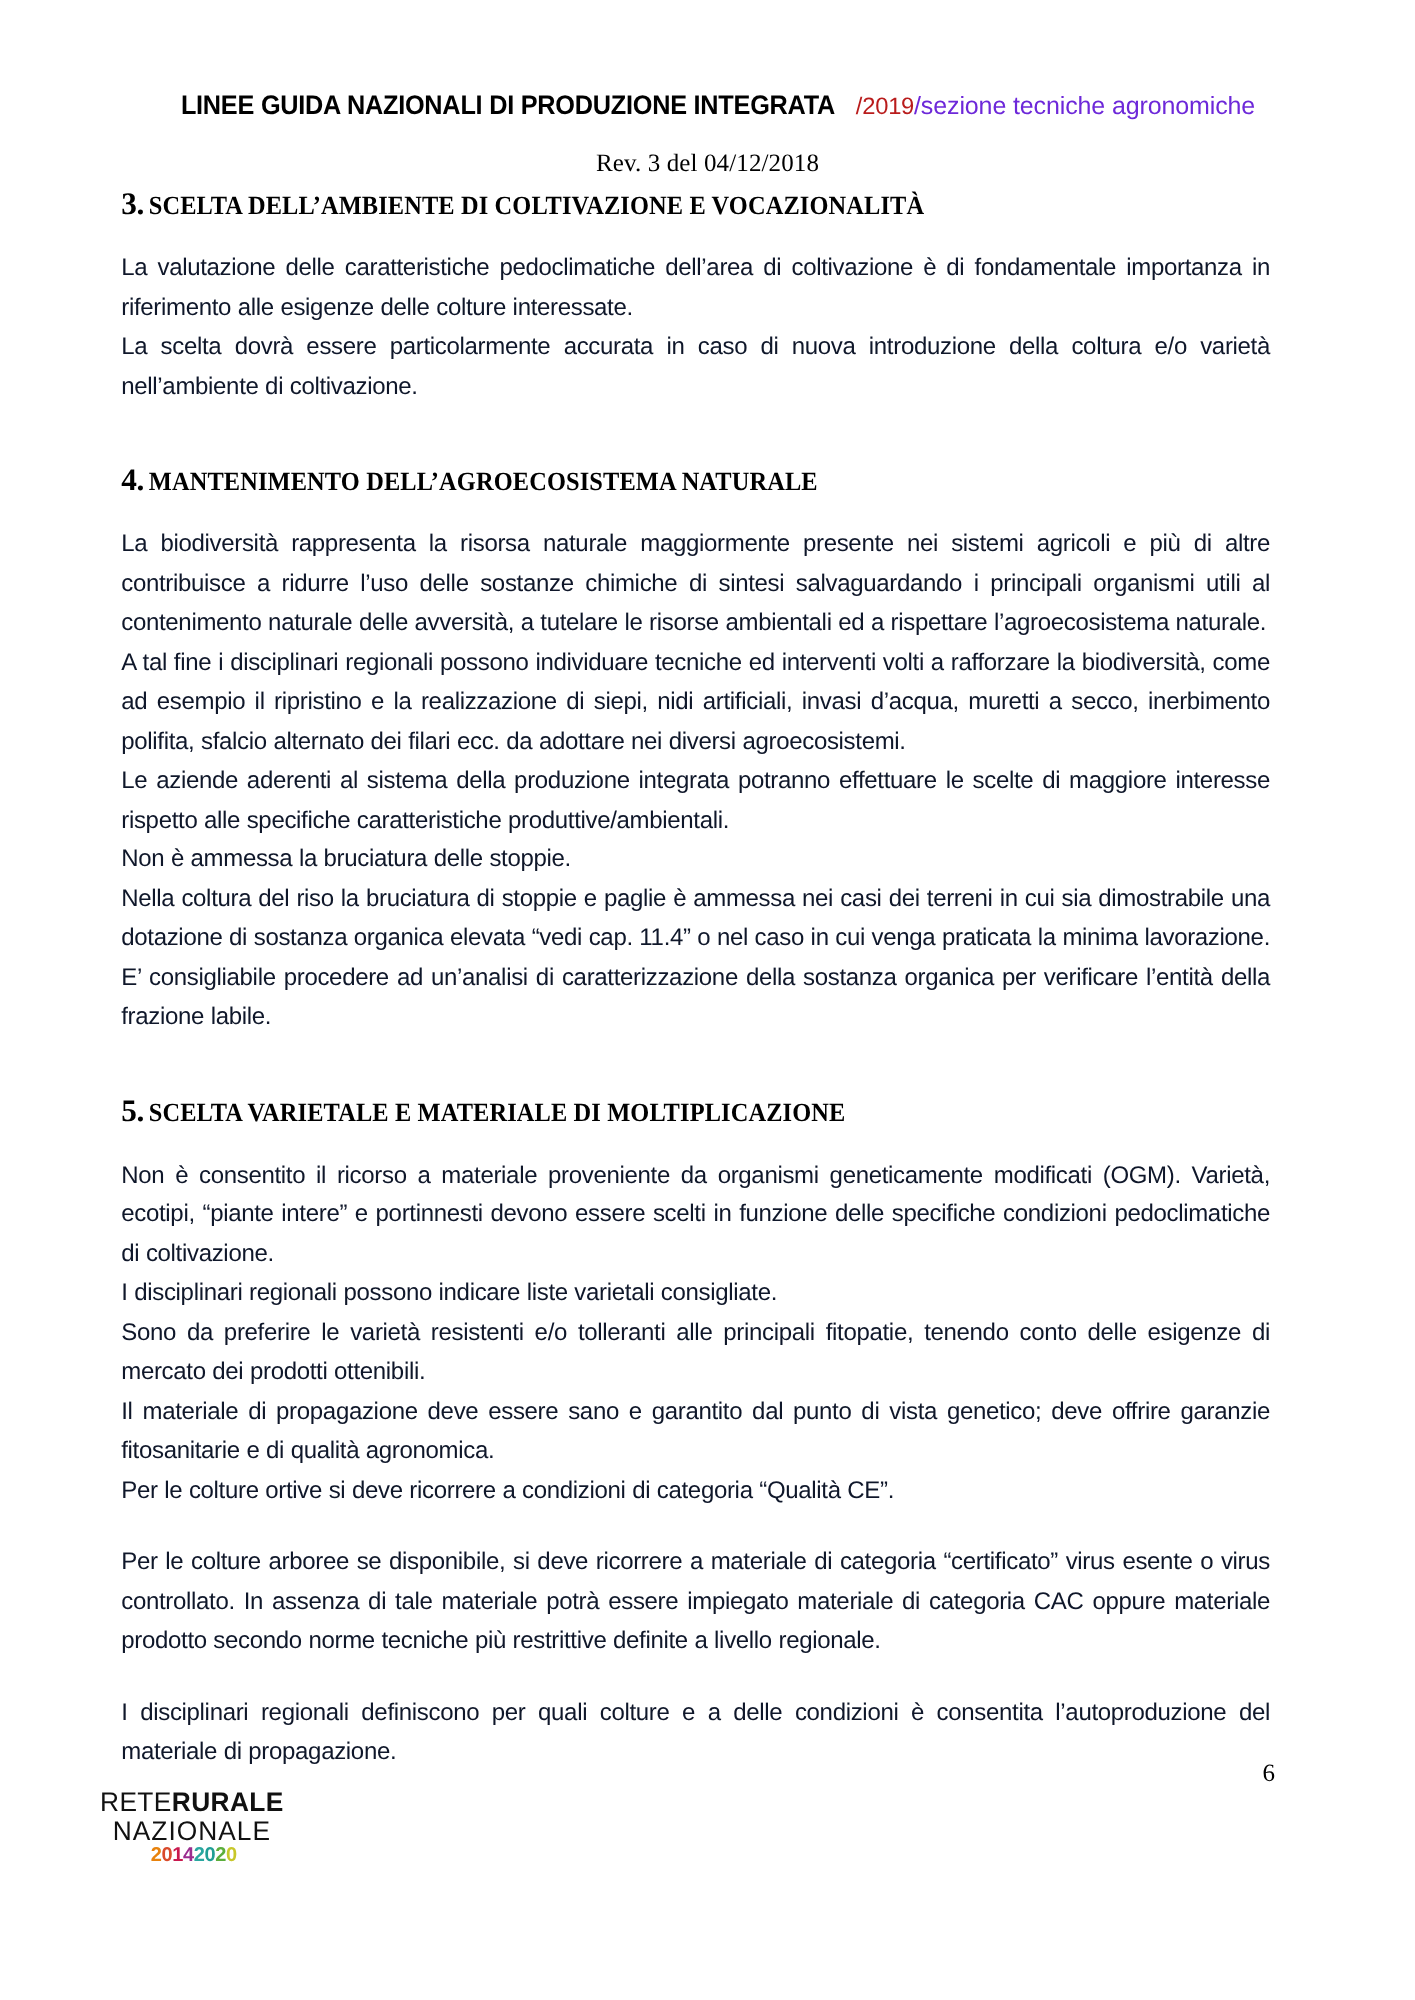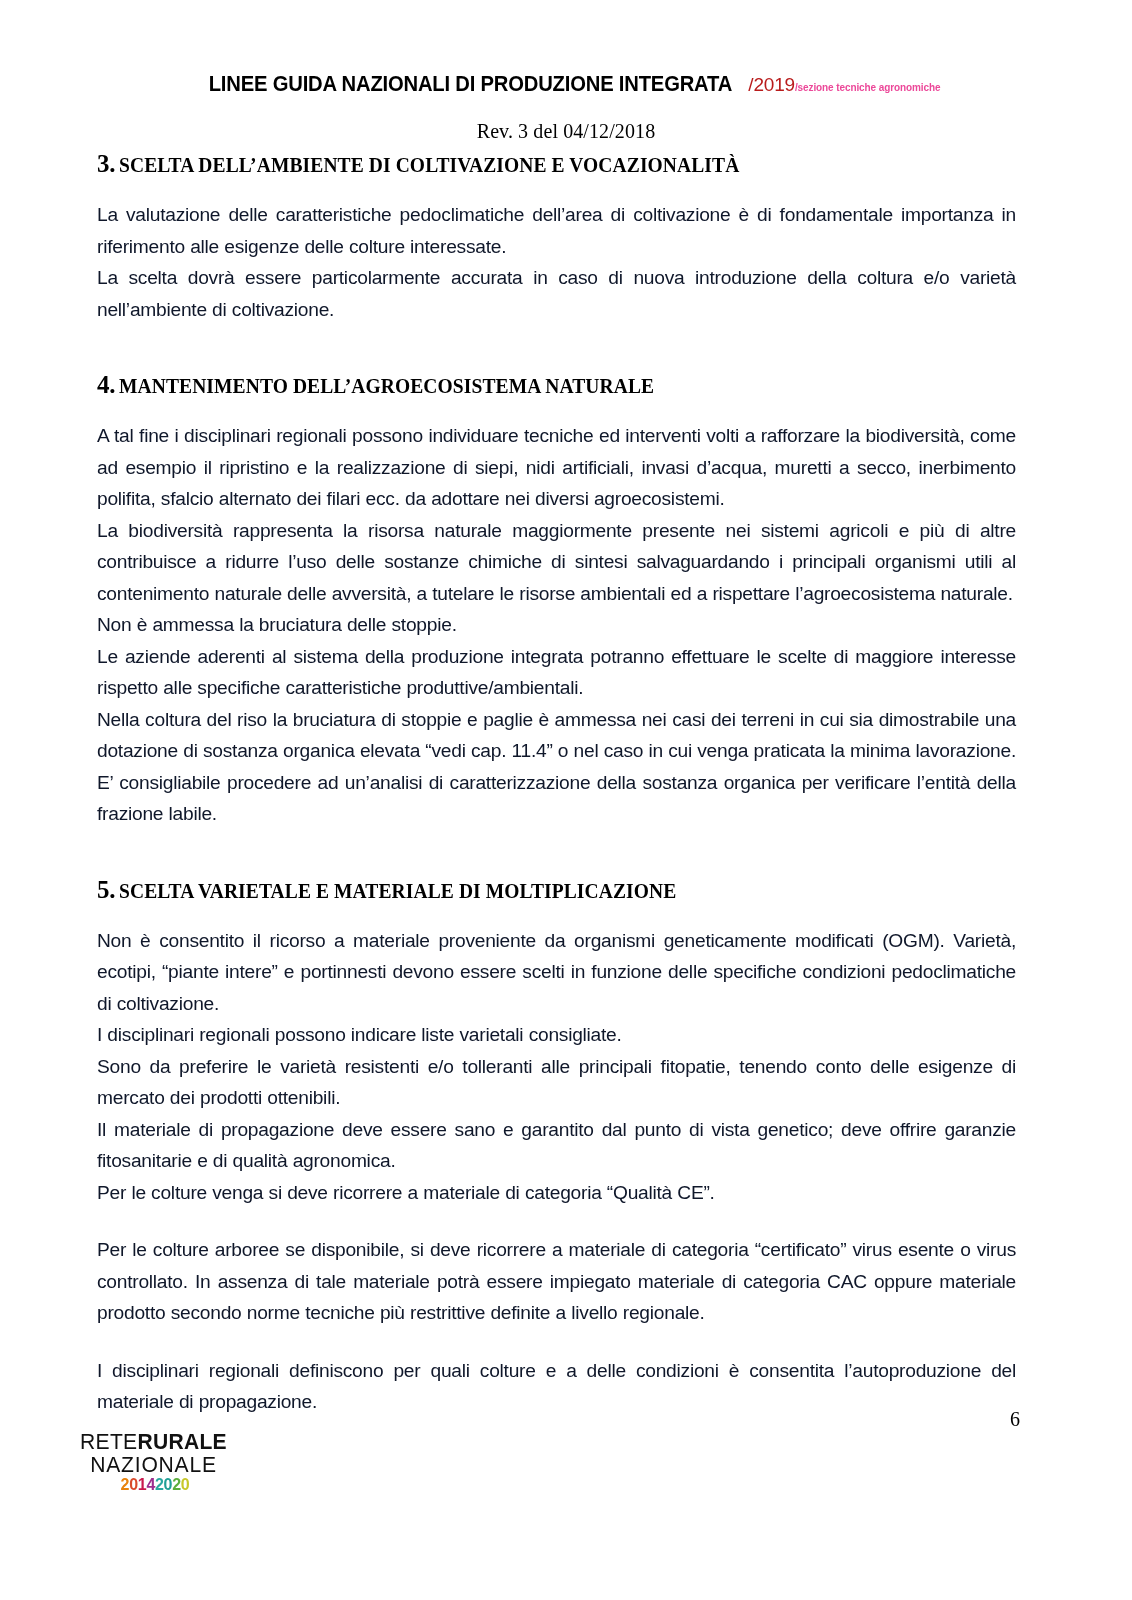--- a/index.html
+++ b/index.html
@@ -43,23 +43,23 @@
     display: inline-block;
     transform-origin: center;
   }
   .header-mid {
     font-size: 19px;
     font-weight: 400;
     color: #b91c1c;
     letter-spacing: -0.2px;
   }
   .header-small {
-    font-size: 10px;
-    font-weight: 700;
-    color: #ec4899;
+    font-size: 20px;
+    font-weight: 400;
+    color: #6d28d9;
     letter-spacing: -0.1px;
   }
   .header-rev {
     font-family: "Liberation Serif", serif;
     font-size: 20px;
     color: #000;
     margin-top: 24px;
     letter-spacing: 0.1px;
   }
 
@@ -182,38 +182,38 @@
     <p class="para">La valutazione delle caratteristiche pedoclimatiche dell’area di coltivazione è di fondamentale importanza in riferimento alle esigenze delle colture interessate.</p>
     <p class="para">La scelta dovrà essere particolarmente accurata in caso di nuova introduzione della coltura e/o varietà nell’ambiente di coltivazione.</p>
 
     <div class="gap-xl"></div>
 
     <div class="section-head">
       <span class="sec-num">4.</span>
       <span class="sec-title">MANTENIMENTO DELL’AGROECOSISTEMA NATURALE</span>
     </div>
     <div class="spacer-after-head"></div>
+    <p class="para">La biodiversità rappresenta la risorsa naturale maggiormente presente nei sistemi agricoli e più di altre contribuisce a ridurre l’uso delle sostanze chimiche di sintesi salvaguardando i principali organismi utili al contenimento naturale delle avversità, a tutelare le risorse ambientali ed a rispettare l’agroecosistema naturale.</p>
     <p class="para">A tal fine i disciplinari regionali possono individuare tecniche ed interventi volti a rafforzare la biodiversità, come ad esempio il ripristino e la realizzazione di siepi, nidi artificiali, invasi d’acqua, muretti a secco, inerbimento polifita, sfalcio alternato dei filari ecc. da adottare nei diversi agroecosistemi.</p>
-    <p class="para">La biodiversità rappresenta la risorsa naturale maggiormente presente nei sistemi agricoli e più di altre contribuisce a ridurre l’uso delle sostanze chimiche di sintesi salvaguardando i principali organismi utili al contenimento naturale delle avversità, a tutelare le risorse ambientali ed a rispettare l’agroecosistema naturale.</p>
+    <p class="para">Le aziende aderenti al sistema della produzione integrata potranno effettuare le scelte di maggiore interesse rispetto alle specifiche caratteristiche produttive/ambientali.</p>
     <p class="para">Non è ammessa la bruciatura delle stoppie.</p>
-    <p class="para">Le aziende aderenti al sistema della produzione integrata potranno effettuare le scelte di maggiore interesse rispetto alle specifiche caratteristiche produttive/ambientali.</p>
     <p class="para">Nella coltura del riso la bruciatura di stoppie e paglie è ammessa nei casi dei terreni in cui sia dimostrabile una dotazione di sostanza organica elevata “vedi cap. 11.4” o nel caso in cui venga praticata la minima lavorazione. E’ consigliabile procedere ad un’analisi di caratterizzazione della sostanza organica per verificare l’entità della frazione labile.</p>
 
     <div class="gap-xl"></div>
 
     <div class="section-head">
       <span class="sec-num">5.</span>
       <span class="sec-title">SCELTA VARIETALE E MATERIALE DI MOLTIPLICAZIONE</span>
     </div>
     <div class="spacer-after-head"></div>
     <p class="para">Non è consentito il ricorso a materiale proveniente da organismi geneticamente modificati (OGM). Varietà, ecotipi, “piante intere” e portinnesti devono essere scelti in funzione delle specifiche condizioni pedoclimatiche di coltivazione.</p>
     <p class="para">I disciplinari regionali possono indicare liste varietali consigliate.</p>
     <p class="para">Sono da preferire le varietà resistenti e/o tolleranti alle principali fitopatie, tenendo conto delle esigenze di mercato dei prodotti ottenibili.</p>
     <p class="para">Il materiale di propagazione deve essere sano e garantito dal punto di vista genetico; deve offrire garanzie fitosanitarie e di qualità agronomica.</p>
-    <p class="para">Per le colture venga si deve ricorrere a materiale di categoria “Qualità CE”.</p>
+    <p class="para">Per le colture ortive si deve ricorrere a condizioni di categoria “Qualità CE”.</p>
     <div class="gap-m"></div>
     <p class="para">Per le colture arboree se disponibile, si deve ricorrere a materiale di categoria “certificato” virus esente o virus controllato. In assenza di tale materiale potrà essere impiegato materiale di categoria CAC oppure materiale prodotto secondo norme tecniche più restrittive definite a livello regionale.</p>
     <div class="gap-m"></div>
     <p class="para">I disciplinari regionali definiscono per quali colture e a delle condizioni è consentita l’autoproduzione del materiale di propagazione.</p>
 
   </div>
 
   <div class="page-number">6</div>
 
   <div class="logo">

